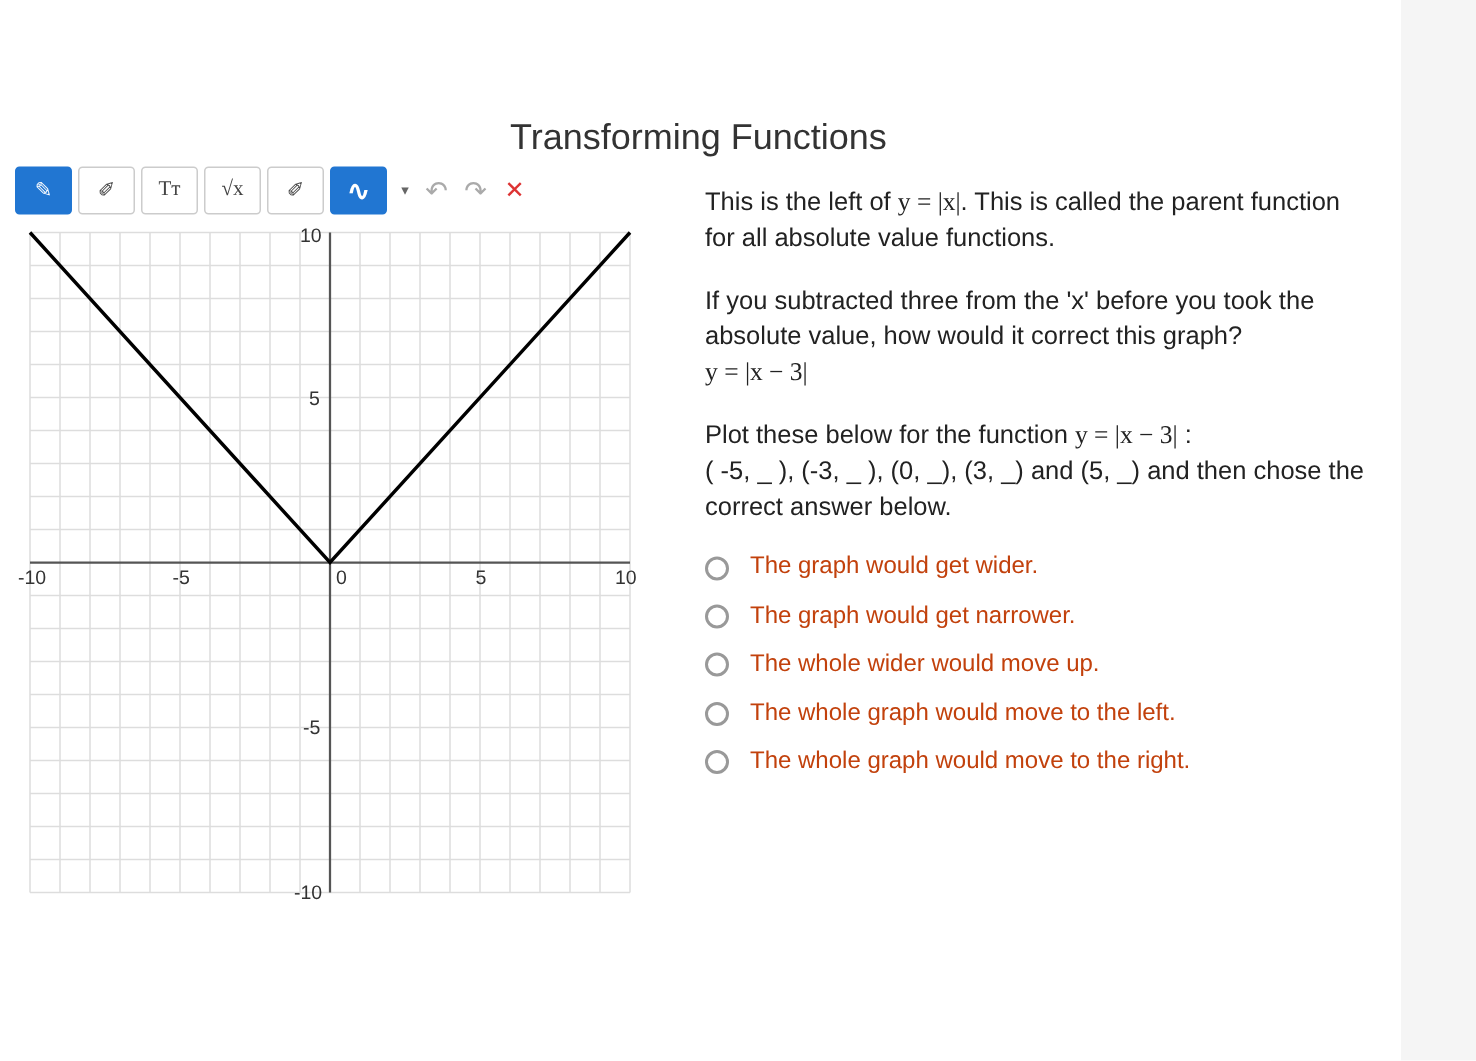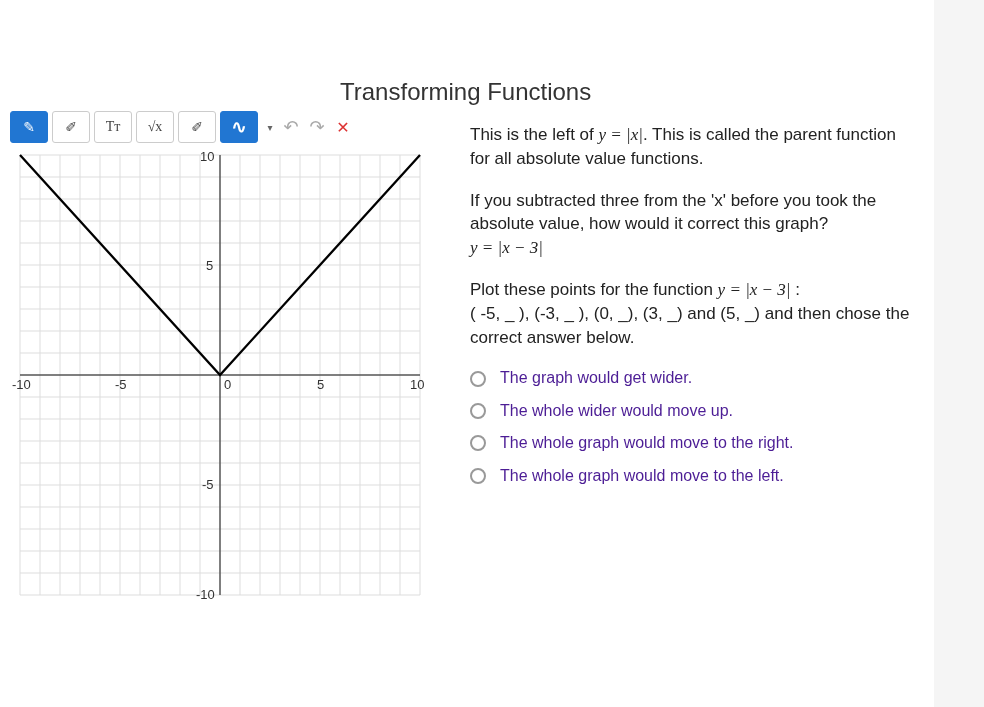--- a/index.html
+++ b/index.html
@@ -80,28 +80,28 @@
   .content {
     position: absolute;
     top: 123px;
     left: 470px;
     right: 20px;
     font-size: 17px;
     color: #222;
     line-height: 1.4;
   }
   .content p { margin-bottom: 18px; }
-  .math { font-style: italic; font-family: 'Times New Roman', serif; }
+  .math { font-family: 'Times New Roman', serif; }
   .answers { margin-top: 4px; }
   .answer-row {
     display: flex;
     align-items: center;
     margin: 10px 0;
     font-size: 16px;
-    color: #4c1d95;
+    color: #c2410c;
   }
   .radio {
     width: 16px;
     height: 16px;
     border: 2px solid #999;
     border-radius: 50%;
     margin-right: 14px;
     flex-shrink: 0;
     cursor: pointer;
   }
@@ -196,36 +196,40 @@
     <p>
       <span>This is the left of </span><span class="math">y = |x|</span><span>. This is called the parent function for all absolute value functions.</span>
     </p>
 
     <p>
       <span>If you subtracted three from the 'x' before you took the absolute value, how would it correct this graph?</span><br>
       <span class="math">y = |x − 3|</span>
     </p>
 
     <p>
-      <span>Plot these points for the function </span><span class="math">y = |x − 3|</span><span> :</span><br>
+      <span>Plot these below for the function </span><span class="math">y = |x − 3|</span><span> :</span><br>
       <span>( -5, _ ), (-3, _ ), (0, _), (3, _) and (5, _) and then chose the correct answer below.</span>
     </p>
 
     <div class="answers">
       <div class="answer-row">
         <span class="radio"></span>
         <span>The graph would get wider.</span>
       </div>
       <div class="answer-row">
         <span class="radio"></span>
+        <span>The graph would get narrower.</span>
+      </div>
+      <div class="answer-row">
+        <span class="radio"></span>
         <span>The whole wider would move up.</span>
       </div>
       <div class="answer-row">
         <span class="radio"></span>
+        <span>The whole graph would move to the left.</span>
+      </div>
+      <div class="answer-row">
+        <span class="radio"></span>
         <span>The whole graph would move to the right.</span>
-      </div>
-      <div class="answer-row">
-        <span class="radio"></span>
-        <span>The whole graph would move to the left.</span>
       </div>
     </div>
   </div>
 </div>
 
 </body></html>

